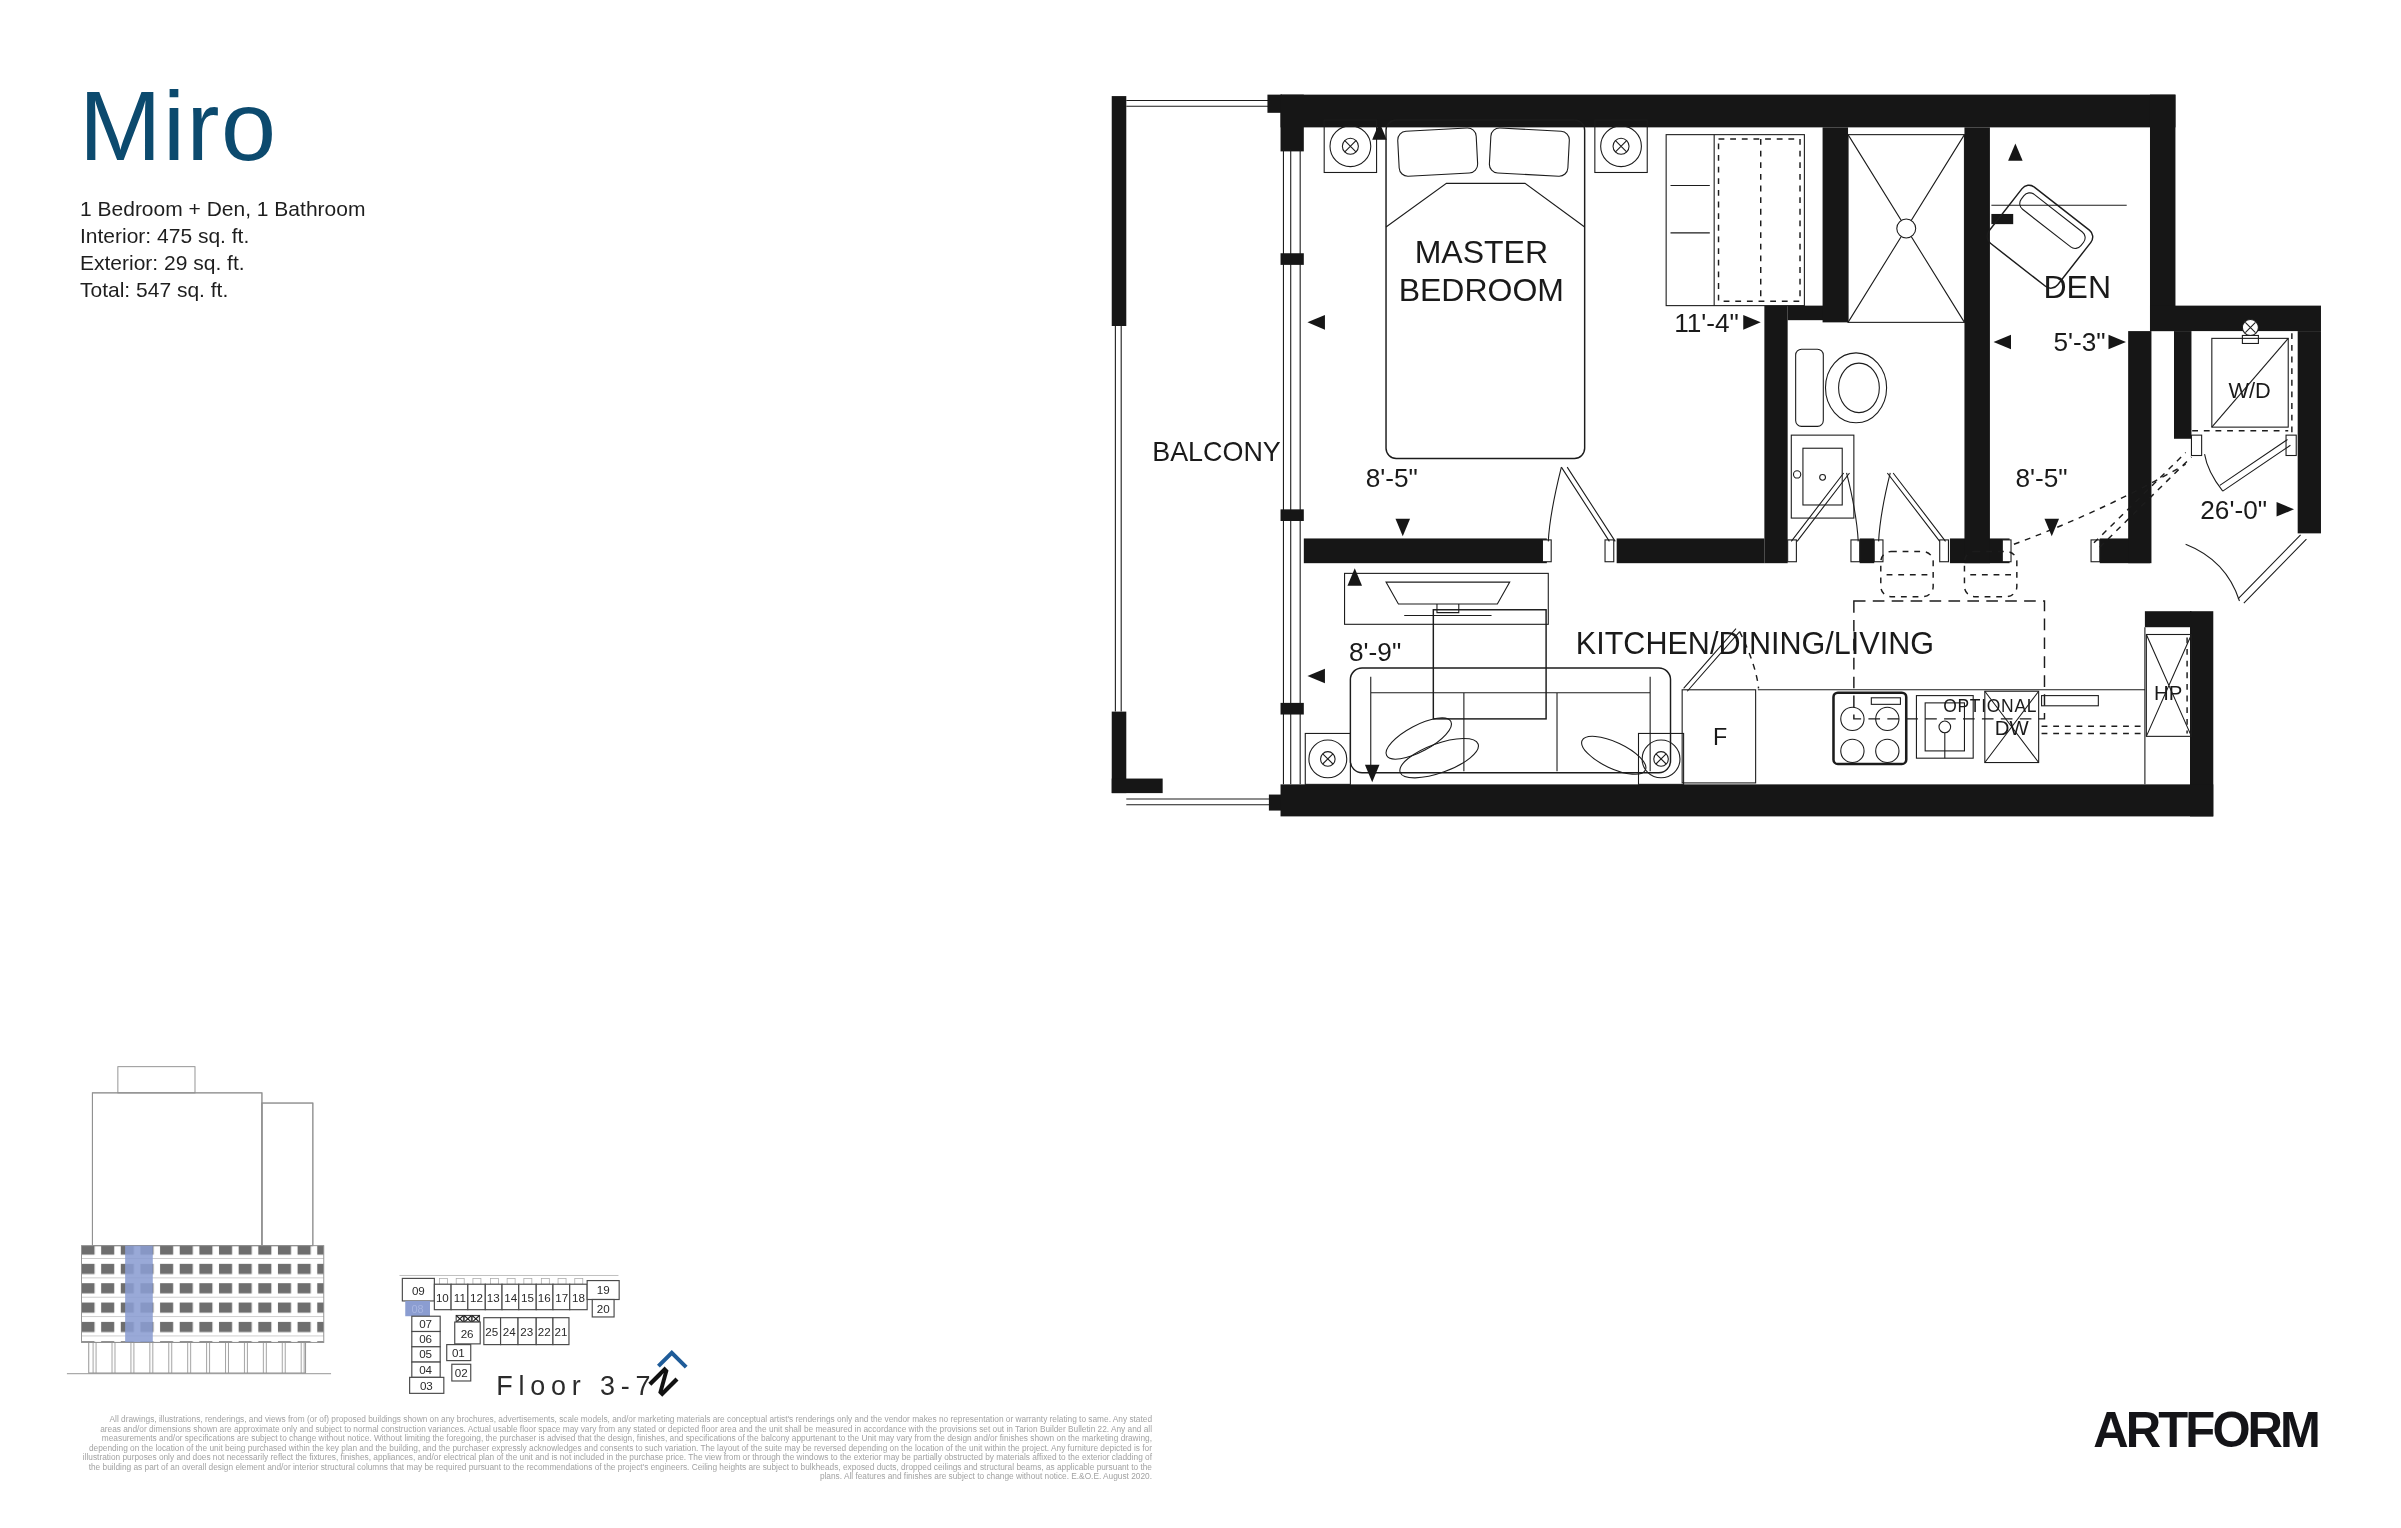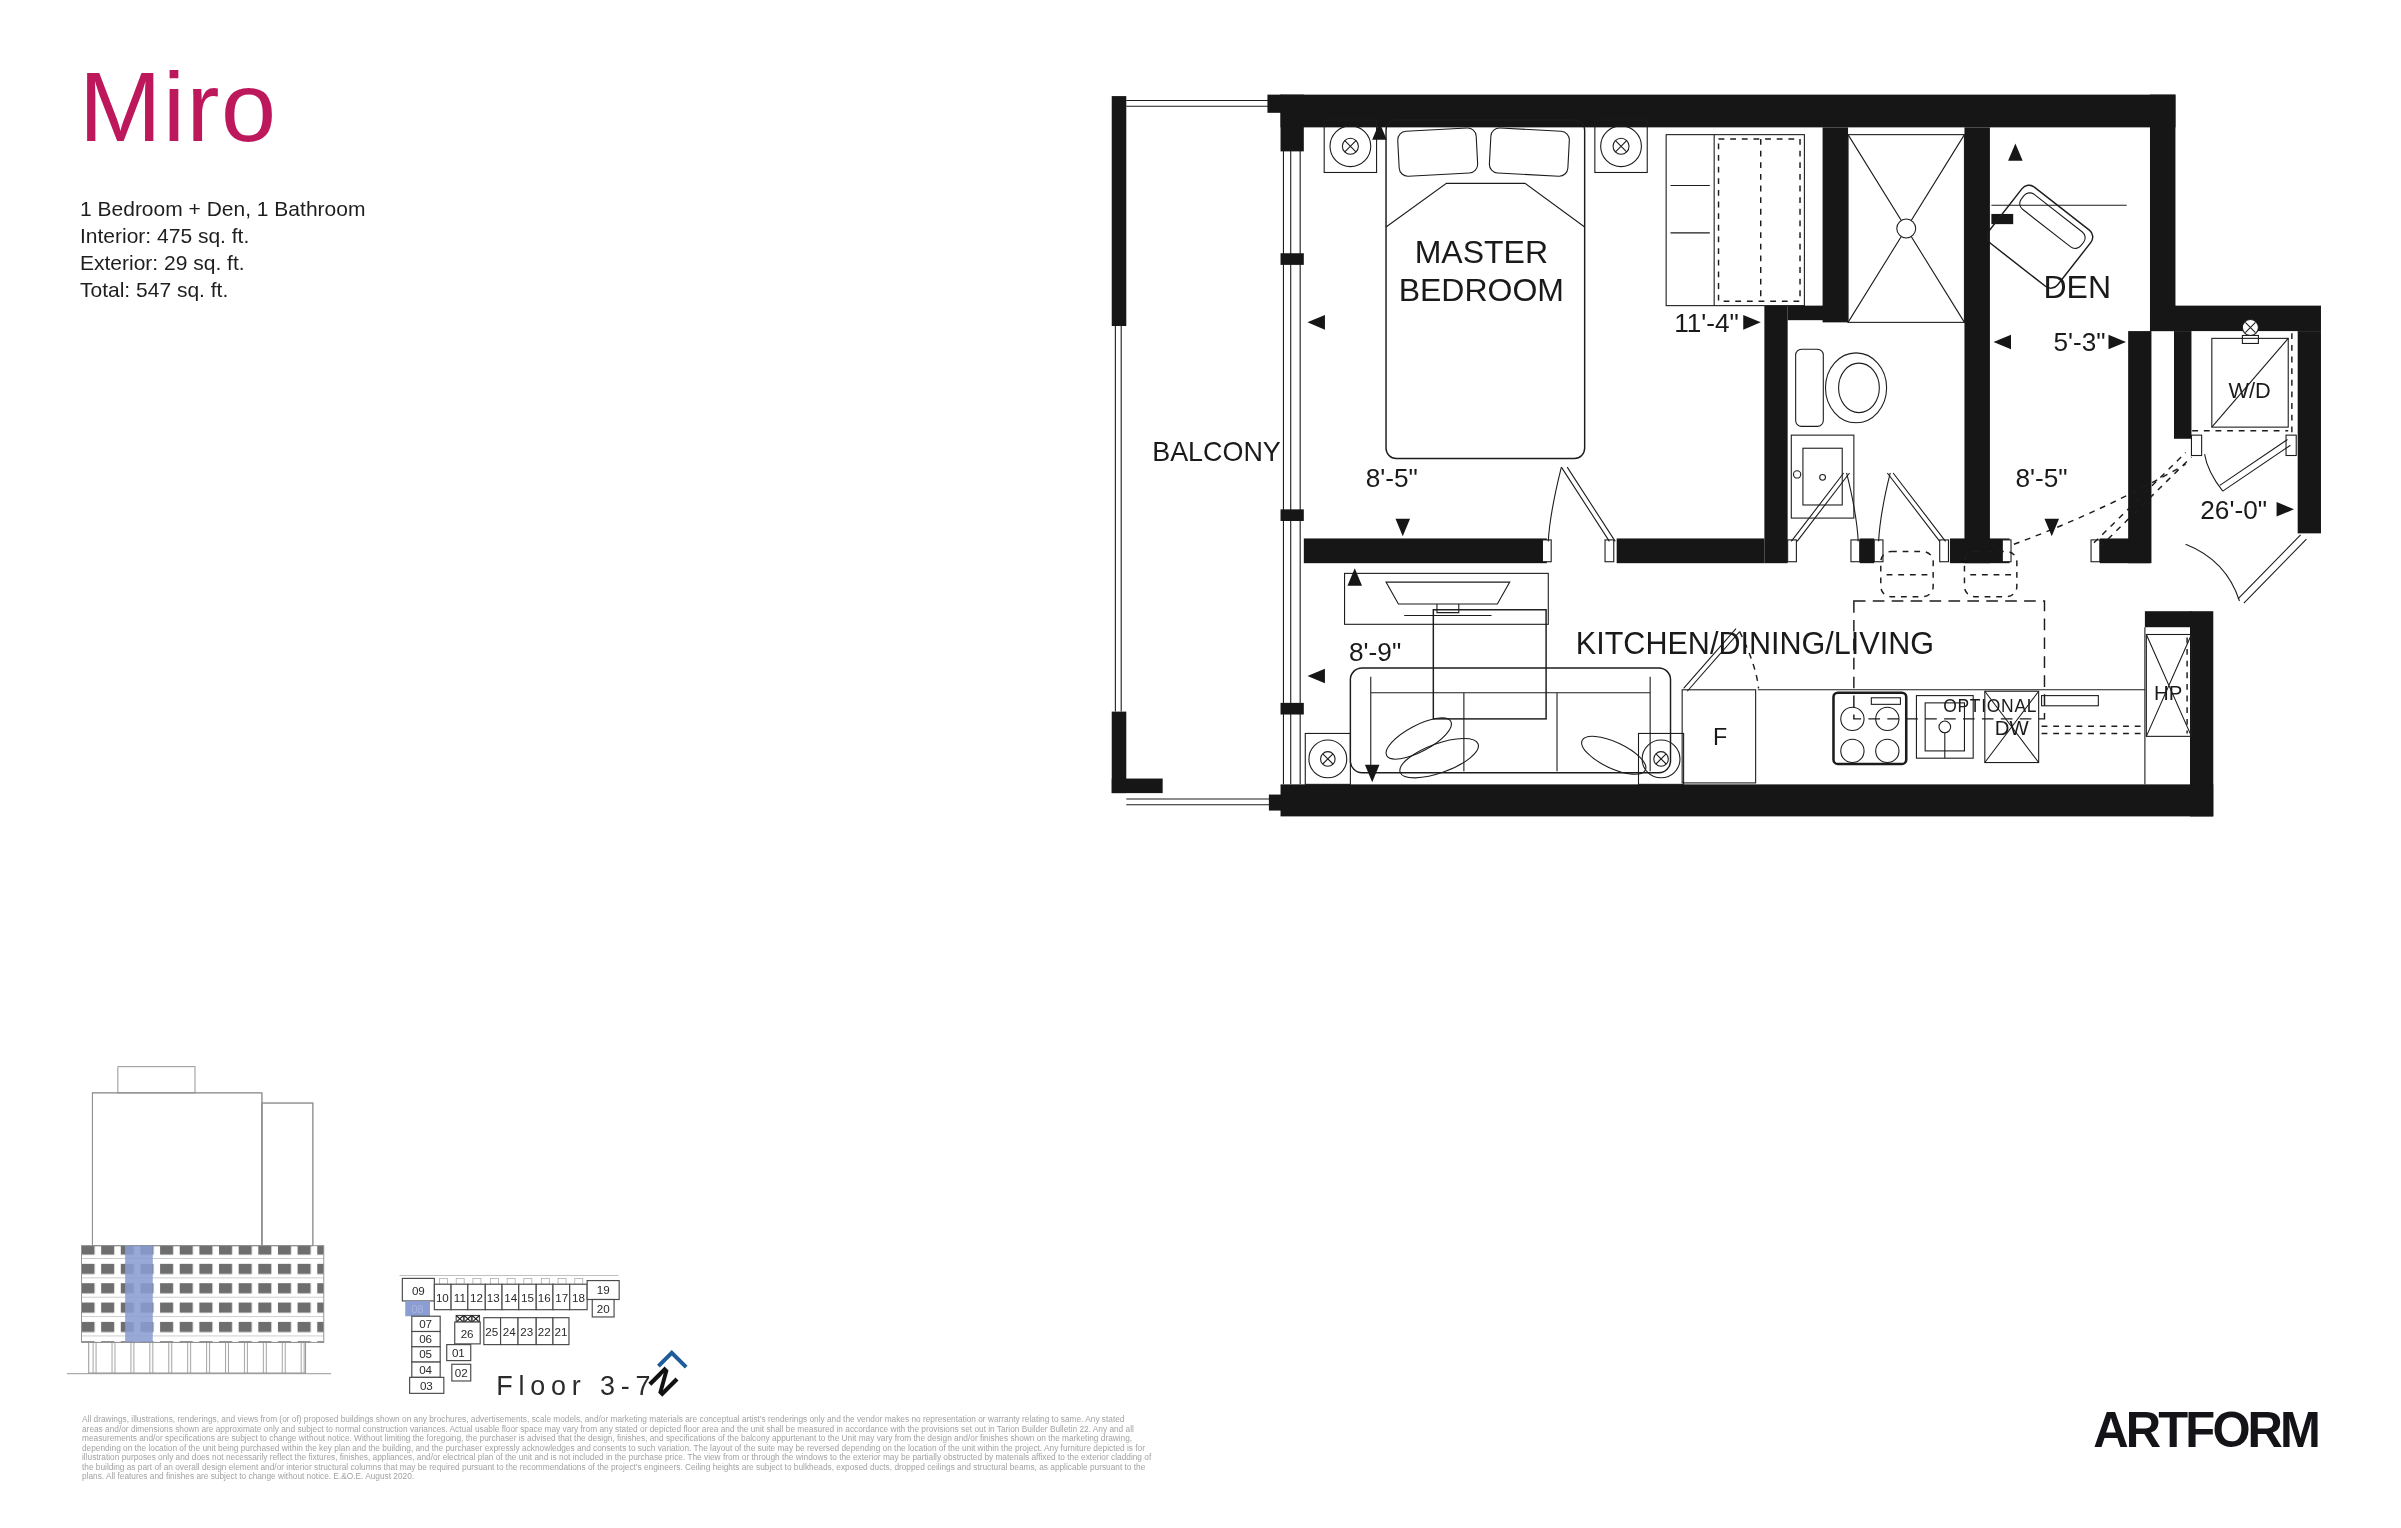--- a/index.html
+++ b/index.html
@@ -1,21 +1,21 @@
 <!DOCTYPE html>
 <html style="font-size:11.6px"><head>
 <meta charset="utf-8">
 <style>
   html,body{margin:0;padding:0;}
   body{width:2401px;height:1528px;position:relative;background:#ffffff;overflow:hidden;
        font-family:"Liberation Sans",sans-serif;}
   .abs{position:absolute;}
-  .title{left:79px;top:57px;font-size:99px;font-weight:400;letter-spacing:1.5px;color:#be185d;line-height:1;}
+  .title{left:79px;top:76px;font-size:99px;font-weight:400;letter-spacing:1.5px;color:#0c4a6e;line-height:1;}
   .details{left:80px;top:195px;font-size:21px;color:#1e1e1e;line-height:27px;}
-  .disclaimer{left:82px;top:1415px;width:1070px;font-size:8.3px;line-height:9.5px;color:#a2a2a2;}
+  .disclaimer{left:82px;top:1415px;width:1070px;font-size:8.3px;line-height:9.5px;color:#a2a2a2;text-align:right;}
   .logo{right:83px;top:1402px;font-size:49px;font-weight:bold;letter-spacing:-2.9px;color:#141418;transform:scaleY(1.02);}
   svg text{font-family:"Liberation Sans",sans-serif;fill:#1a1a1a;}
   .w{fill:#161616;stroke:none;}
   .ln{fill:none;stroke:#1c1c1c;stroke-width:2;}
   .ln3{fill:none;stroke:#1c1c1c;stroke-width:3.5;}
   .thin{fill:none;stroke:#1c1c1c;stroke-width:1.5;}
   .dash{fill:none;stroke:#1c1c1c;stroke-width:2;stroke-dasharray:16 10;}
   .dash2{fill:none;stroke:#1c1c1c;stroke-width:2;stroke-dasharray:8 8;}
   .wh{fill:#ffffff;stroke:#1c1c1c;stroke-width:1.5;}
   .ar{fill:#161616;stroke:none;}

